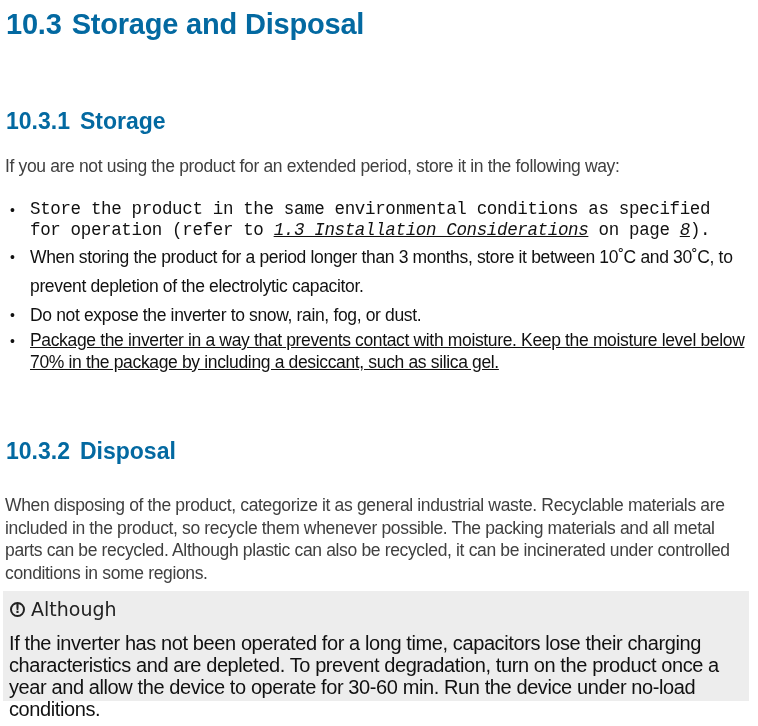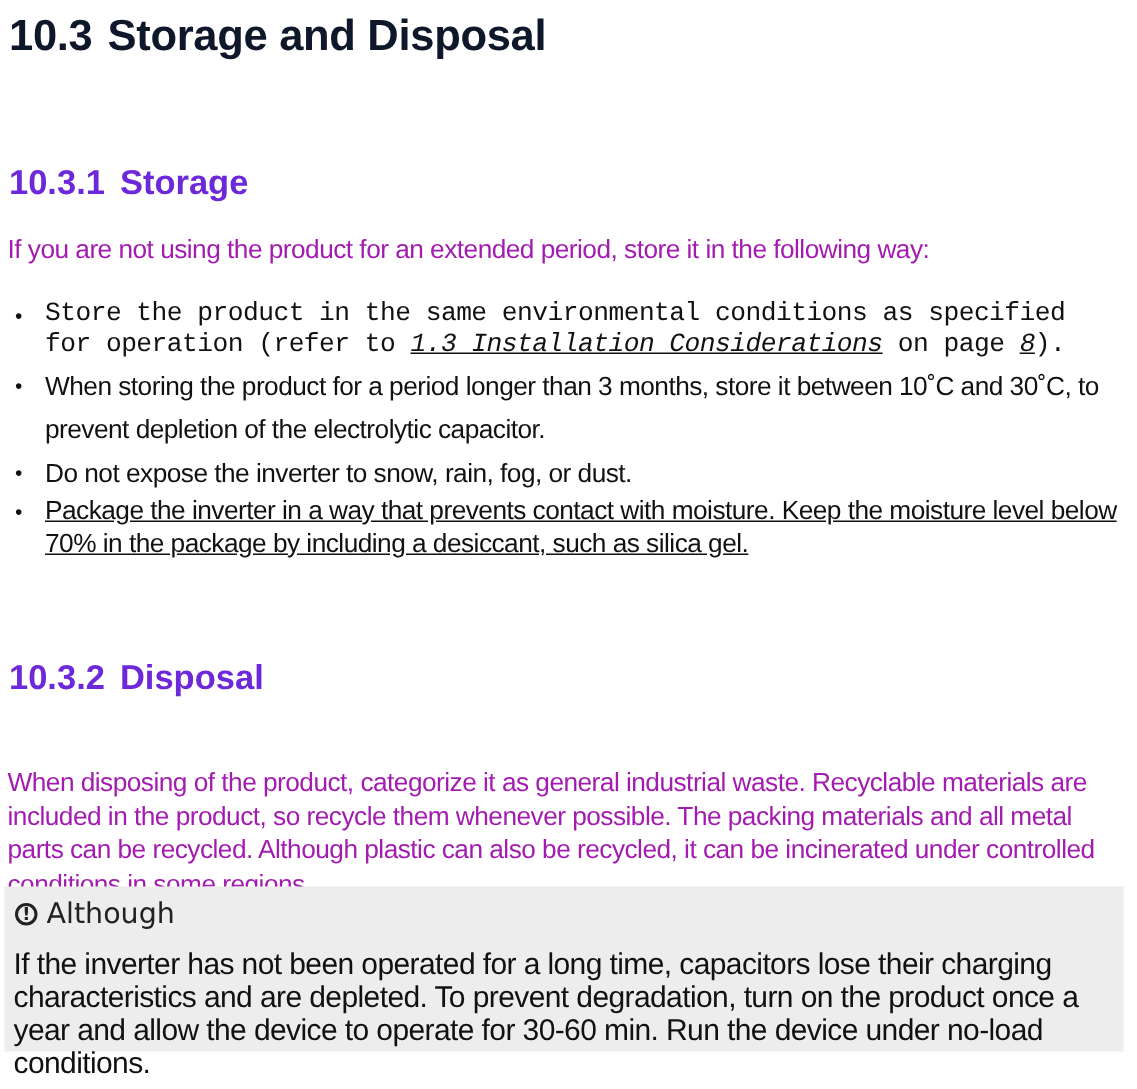--- a/index.html
+++ b/index.html
@@ -2,32 +2,32 @@
 <html><head>
 <meta charset="utf-8">
 <style>
   html, body { margin: 0; padding: 0; background: #ffffff; }
   body {
     width: 758px; height: 726px; position: relative; overflow: hidden;
     font-family: "Liberation Sans", sans-serif; color: #000;
   }
   .h1 {
     position: absolute; left: 6px; top: 8px;
-    font-size: 29px; font-weight: bold; color: #0f172a; letter-spacing: -0.2px;
+    font-size: 29px; font-weight: bold; color: #0369a1; letter-spacing: -0.2px;
     white-space: nowrap;
   }
   .h1 .num { margin-right: 10px; }
   .h2 {
     position: absolute; left: 6px;
-    font-size: 23px; font-weight: bold; color: #6d28d9; white-space: nowrap;
+    font-size: 23px; font-weight: bold; color: #0369a1; white-space: nowrap;
   }
   .h2 .num { margin-right: 10px; }
   .p {
     position: absolute; left: 5px; font-size: 17.5px; line-height: 22.5px;
-    letter-spacing: -0.35px; color: #a21caf;
+    letter-spacing: -0.35px; color: #404040;
   }
   .bullet {
     position: absolute; left: 0; font-size: 17.5px; line-height: 22.5px;
     letter-spacing: -0.35px; color: #111; width: 750px;
   }
   .bullet .dot {
     position: absolute; left: 10px; top: 0; font-size: 14px;
   }
   .bullet .txt { position: absolute; left: 30px; width: 718px; }
   .link { font-style: italic; text-decoration: underline; }
@@ -80,21 +80,21 @@
 
 <div class="bullet" style="top:330px;">
   <span class="dot">•</span>
   <span class="txt" style="line-height:21.5px;text-decoration:underline;">Package the inverter in a way that prevents contact with moisture. Keep the moisture level below 70% in the package by including a desiccant, such as silica gel.</span>
 </div>
 
 <div class="h2" style="top:438px;">
   <span class="num">10.3.2</span><span>Disposal</span>
 </div>
 
-<div class="p" style="top:510px; width:745px;">When disposing of the product, categorize it as general industrial waste. Recyclable materials are included in the product, so recycle them whenever possible. The packing materials and all metal parts can be recycled. Although plastic can also be recycled, it can be incinerated under controlled conditions in some regions.</div>
+<div class="p" style="top:494px; width:745px;">When disposing of the product, categorize it as general industrial waste. Recyclable materials are included in the product, so recycle them whenever possible. The packing materials and all metal parts can be recycled. Although plastic can also be recycled, it can be incinerated under controlled conditions in some regions.</div>
 
 <div class="caution">
   <div class="caution-head">
     <span class="caution-icon">!</span>
     <span>Although</span>
   </div>
   <div class="caution-body">If the inverter has not been operated for a long time, capacitors lose their charging characteristics and are depleted. To prevent degradation, turn on the product once a year and allow the device to operate for 30-60 min. Run the device under no-load conditions.</div>
 </div>
 
 </body></html>

